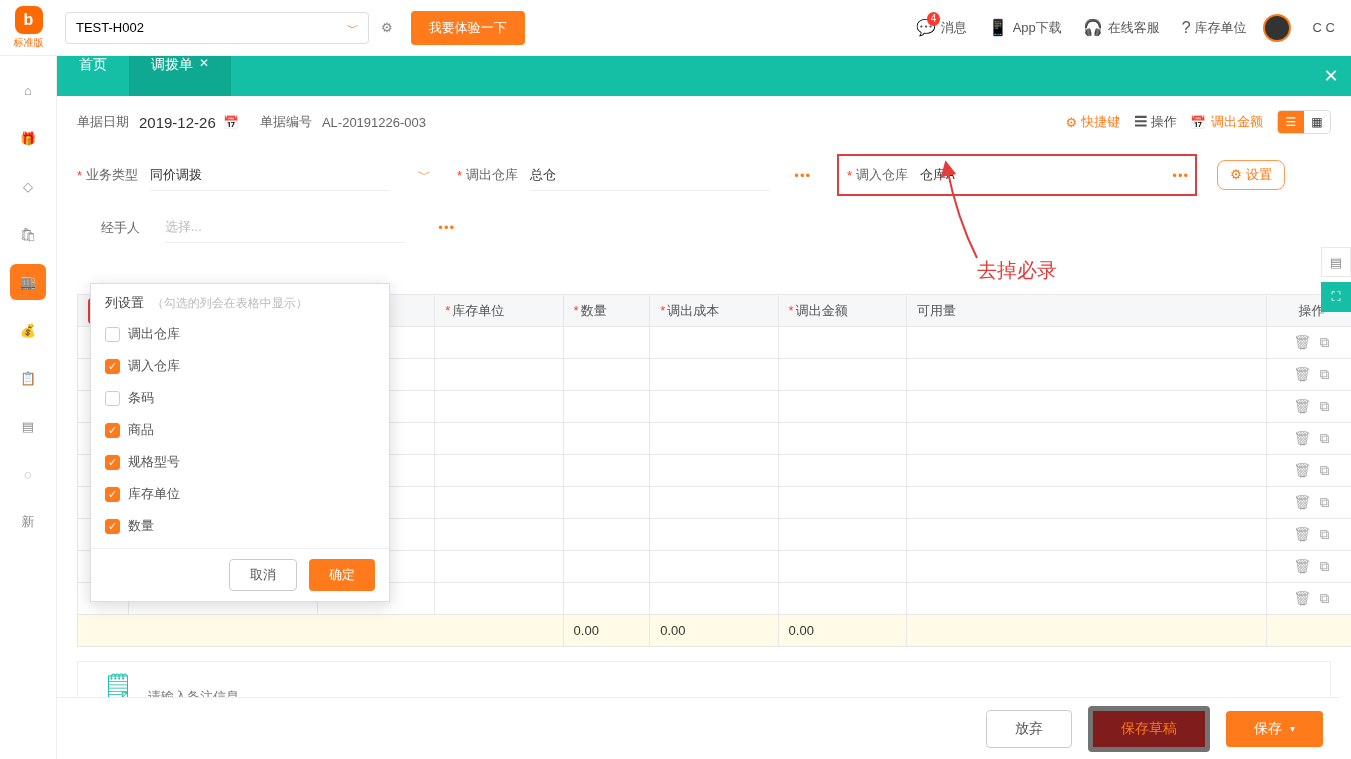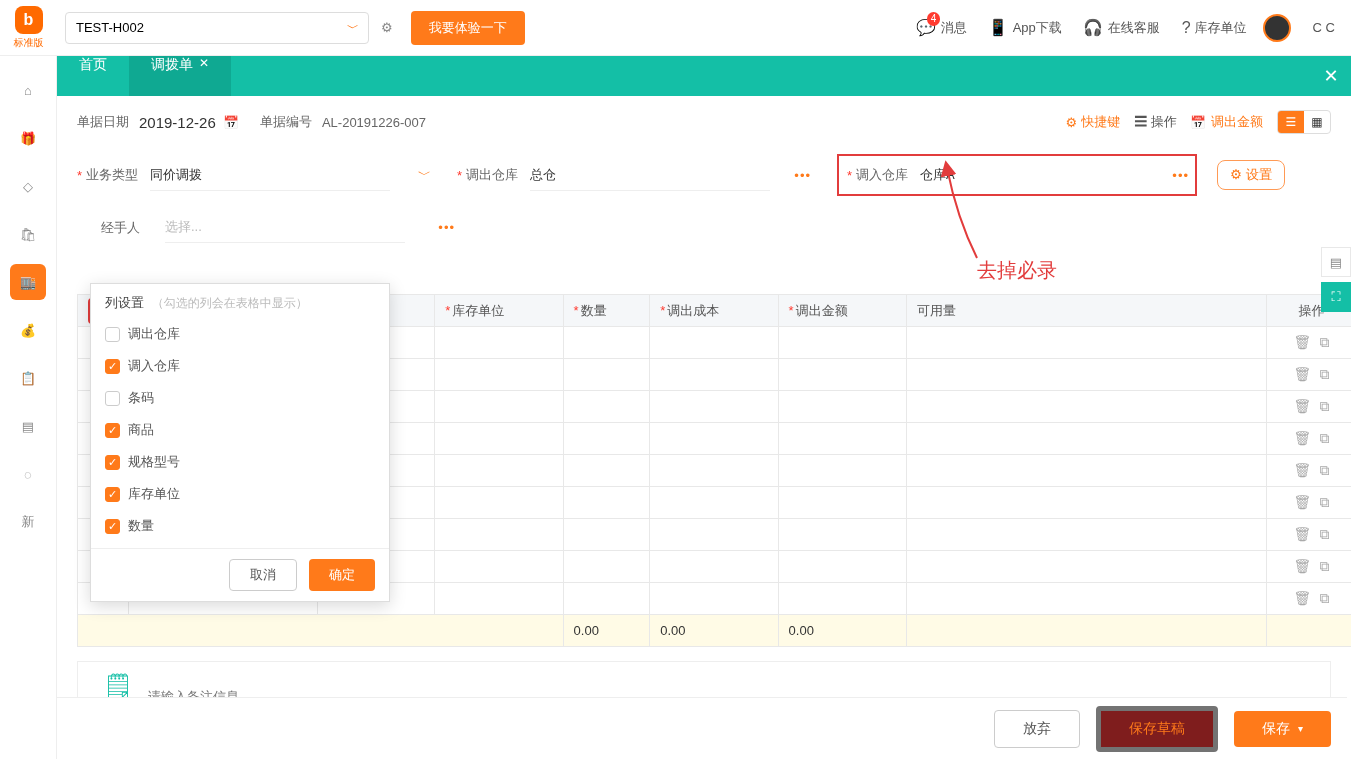--- a/index.html
+++ b/index.html
@@ -93,21 +93,21 @@
 .arrow-svg { position: absolute; pointer-events: none; }
 
 
 .remark { margin: 14px 20px 0 20px; display: flex; align-items: center; border: 1px solid #eee; padding: 10px; background: #fff; }
 .remark .ric { width: 60px; text-align: center; }
 .remark .ric .r-icon { color: #14bfa6; font-size: 24px; }
 .remark .ric .r-lbl { font-size: 12px; color: #888; margin-top: 4px; }
 .remark input { flex: 1; border: none; outline: none; font-size: 13px; color: #666; }
 
 
-.footer { position: fixed; left: 57px; right: 4px; bottom: 0; height: 62px; display: flex; align-items: center; justify-content: flex-end; gap: 16px; padding: 0 16px; background: #fff; border-top: 1px solid #eee; }
+.footer { position: fixed; left: 57px; right: 12px; bottom: 0; height: 62px; display: flex; align-items: center; justify-content: flex-end; gap: 16px; padding: 0 16px; background: #fff; border-top: 1px solid #eee; }
 .f-btn { padding: 9px 28px; border-radius: 4px; font-size: 14px; cursor: pointer; }
 .f-plain { border: 1px solid #ccc; background: #fff; color: #555; }
 .f-outline { border: 5px solid #737373; background: #7f1d1d; color: #ff7a1a; }
 .f-primary { border: none; background: #ff7a1a; color: #fff; display: inline-flex; align-items: center; }
 .f-primary .dd { margin-left: 8px; font-size: 10px; }
 </style>
 </head>
 <body>
 
 <div class="topbar">
@@ -166,21 +166,21 @@
   </div>
   <div class="close-all">✕</div>
 </div>
 
 <div class="main">
   <div class="header-strip">
     <span class="hs-label">单据日期</span>
     <span class="hs-date">2019-12-26</span>
     <span class="cal-ic">📅</span>
     <span class="hs-label">单据编号</span>
-    <span class="hs-code">AL-20191226-007</span>
+    <span class="hs-code">AL-20191226-003</span>
     <div class="hs-right">
       <span class="hs-link">
           <span>⚙</span>
           <span>快捷键</span>
         </span>
       <span class="hs-ops">☰ <span>操作</span></span>
       <span class="hs-link">
           <span>📅</span>
           <span>调出金额</span>
         </span>

